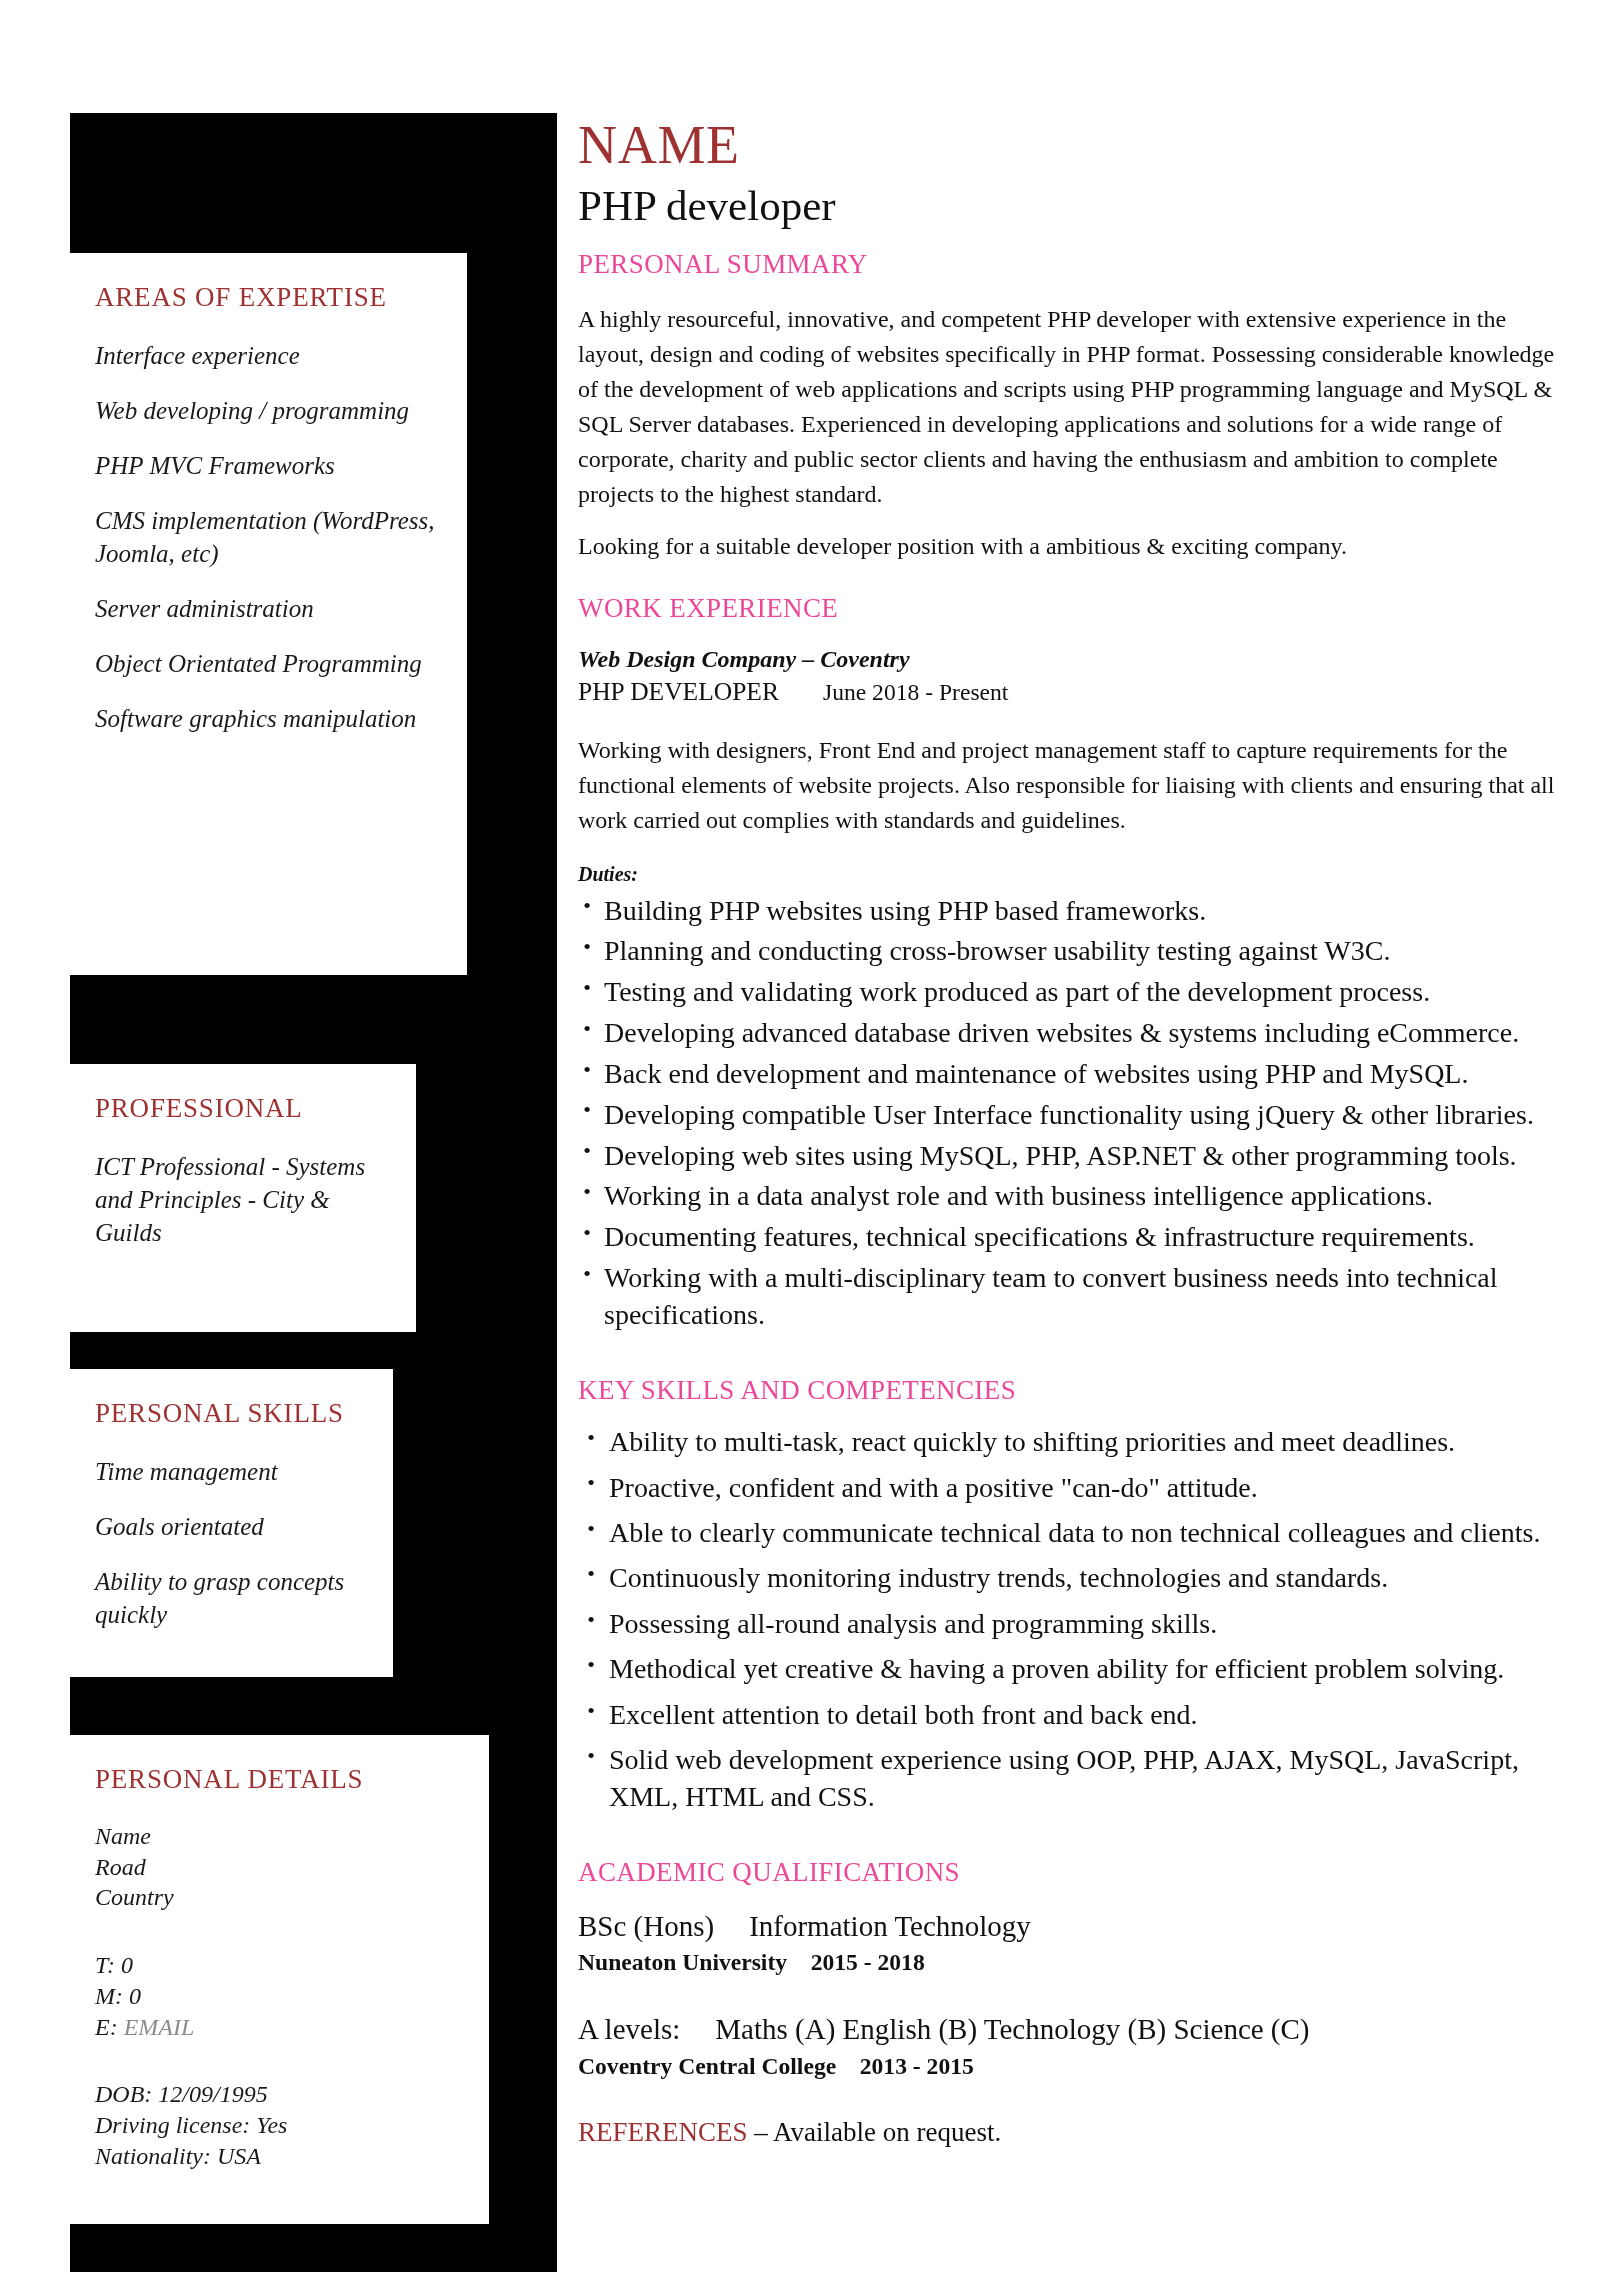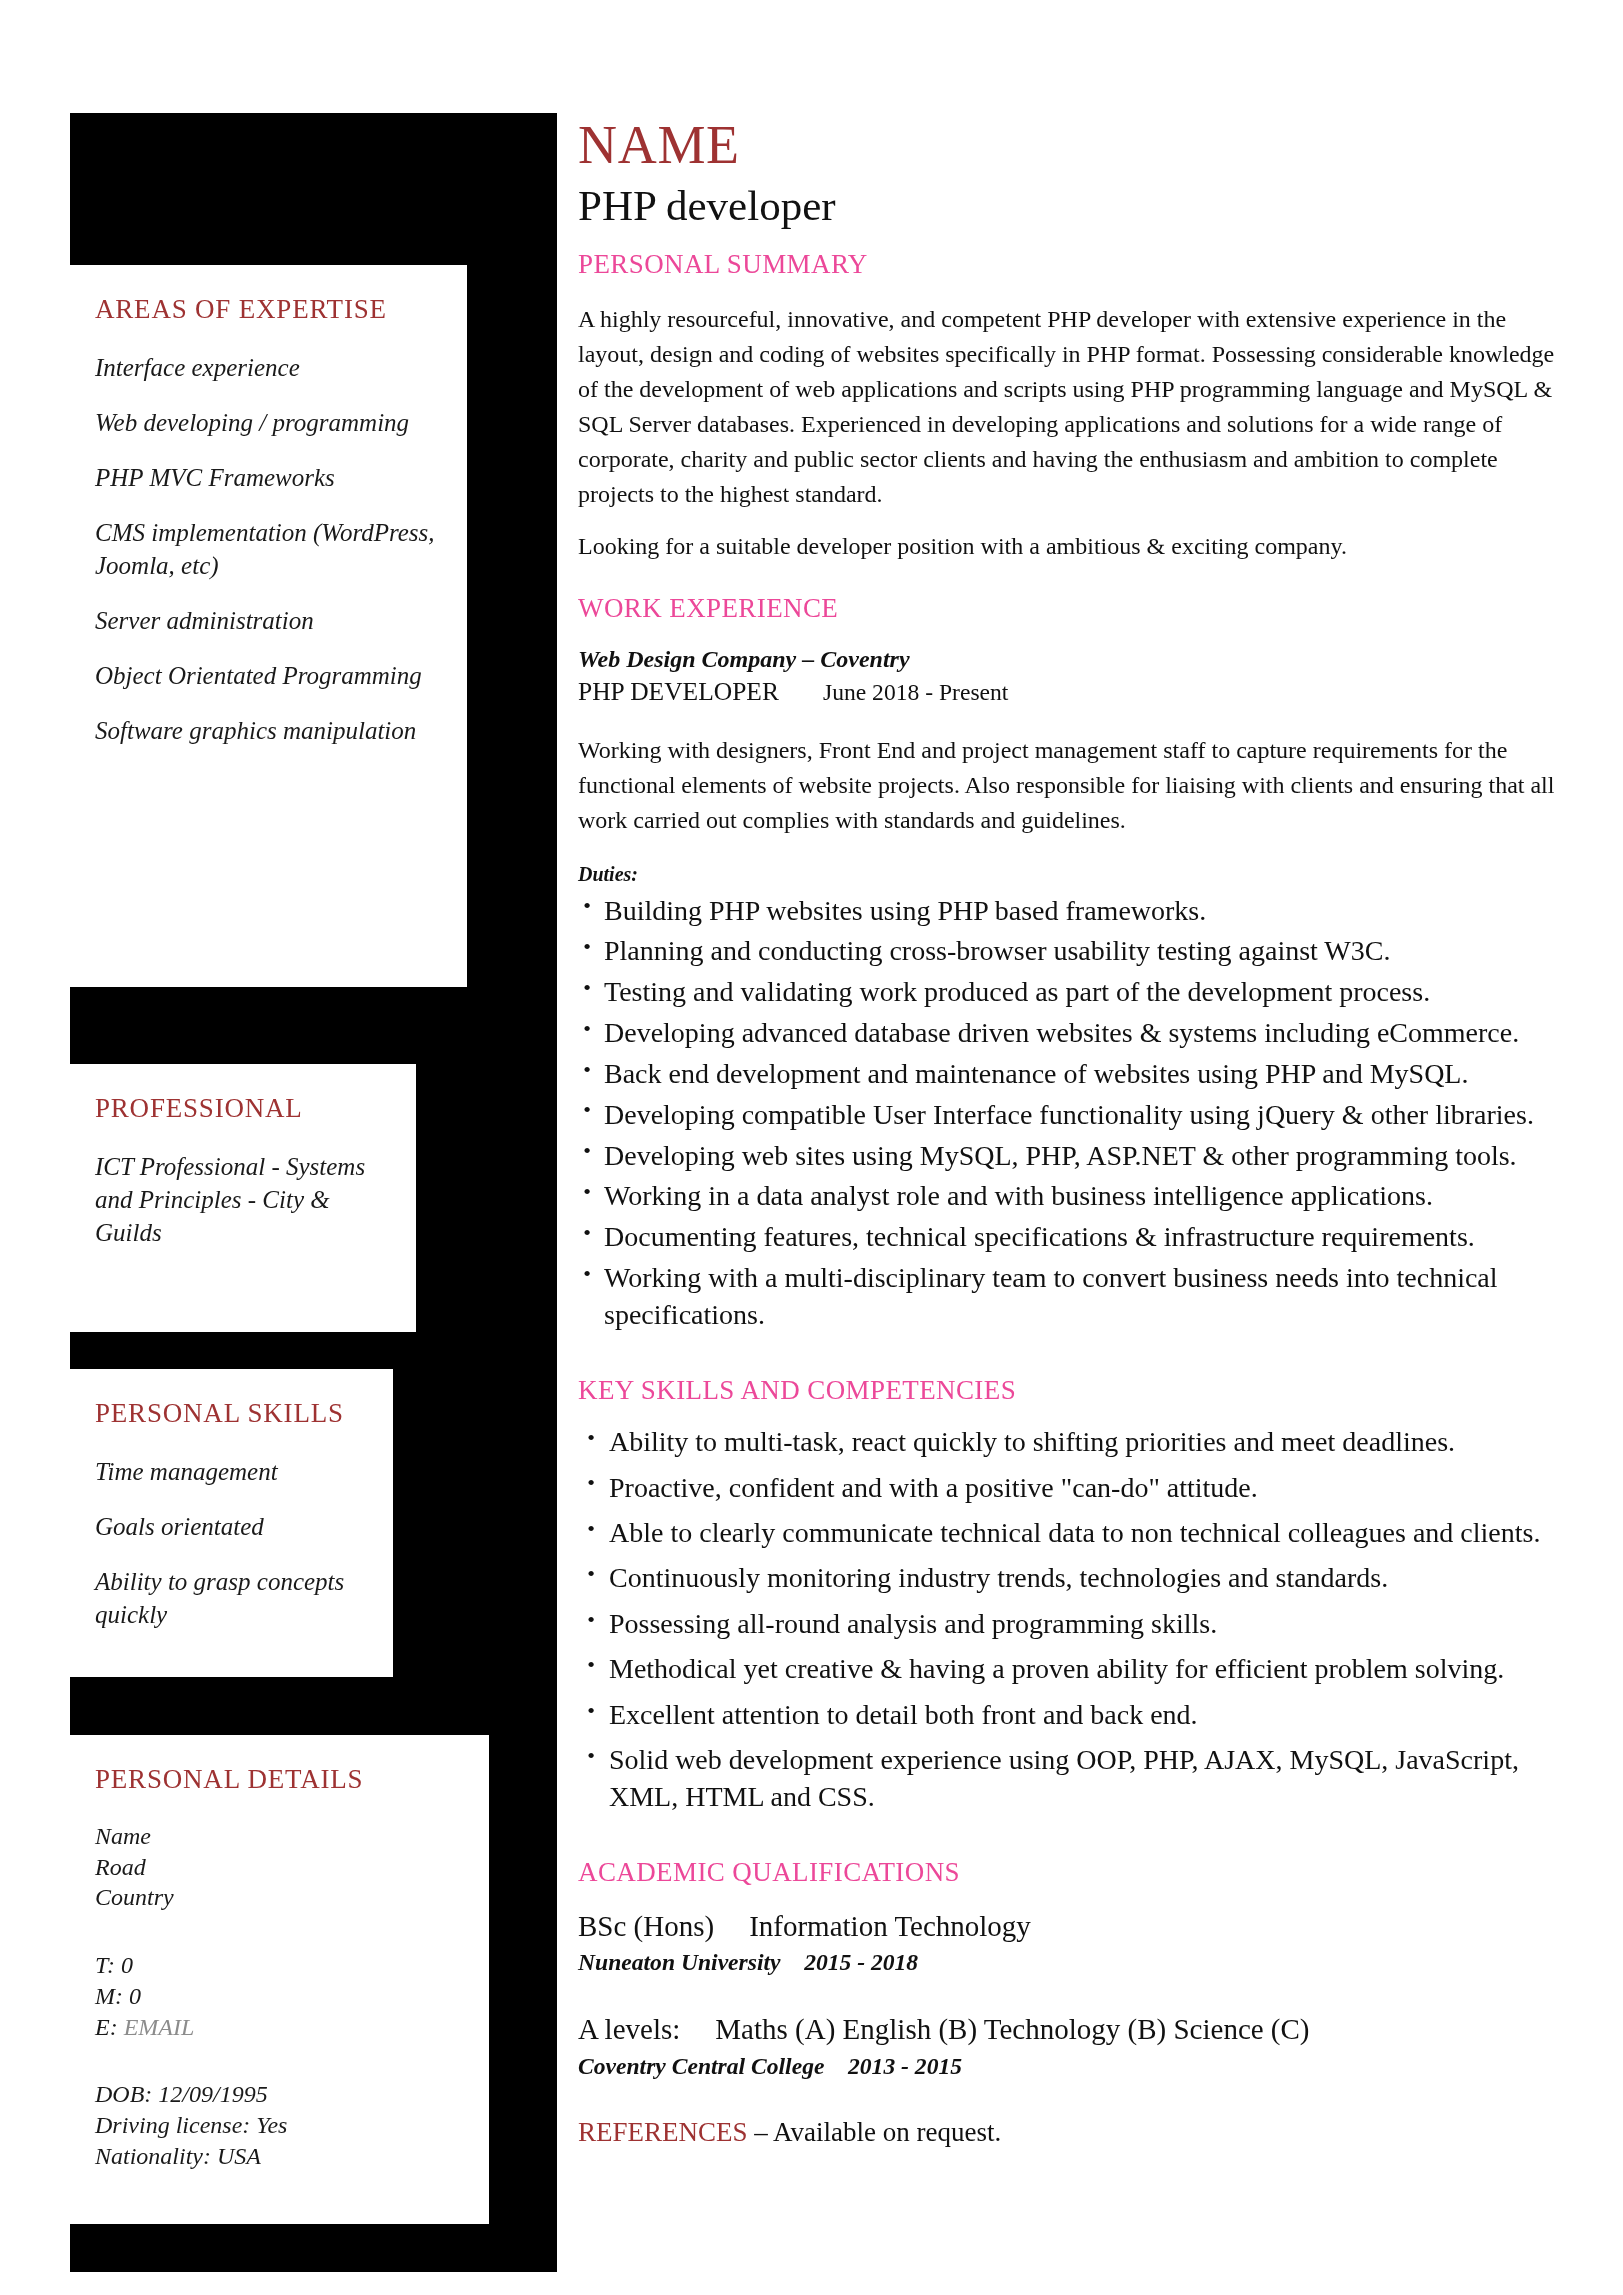--- a/index.html
+++ b/index.html
@@ -30,21 +30,21 @@
     background: #000000;
   }
 
   
   .panel {
     position: absolute;
     background: #ffffff;
     box-sizing: border-box;
     padding: 0;
   }
-  .panel-expertise { left: 70px; top: 265px; width: 397px; height: 722px; }
+  .panel-expertise { left: 70px; top: 253px; width: 397px; height: 722px; }
   .panel-professional { left: 70px; top: 1064px; width: 346px; height: 268px; }
   .panel-skills { left: 70px; top: 1369px; width: 323px; height: 308px; }
   .panel-details { left: 70px; top: 1735px; width: 419px; height: 489px; }
 
   .panel-inner { padding: 29px 26px 13px 25px; }
 
   .side-heading {
     color: #9e3232;
     font-size: 27px;
     letter-spacing: 0.8px;
@@ -154,21 +154,21 @@
     top: -1.3px;
     font-size: 22px;
   }
   ul.bullets.kskills li { margin-bottom: 8.5px; padding-left: 31px; }
   ul.bullets.kskills li::before { left: 9.2px; }
 
   .edu-block { margin: 0 0 37px 0; }
   .edu-line1 { font-size: 29px; color: #111111; margin: 0 0 6.5px 0; }
   .edu-line1 .edu-field { margin-left: 35px; }
   .edu-line2 {
-    font-size: 23.6px; font-weight: bold; font-style: italic;
+    font-size: 23.6px; font-weight: bold; 
     color: #111111; margin: 0;
   }
   .edu-line2 .edu-years { margin-left: 23.6px; }
 
   .references {
     font-size: 27px;
     color: #111111;
     margin: 0;
   }
   .references .ref-label { color: #9e3232; }

